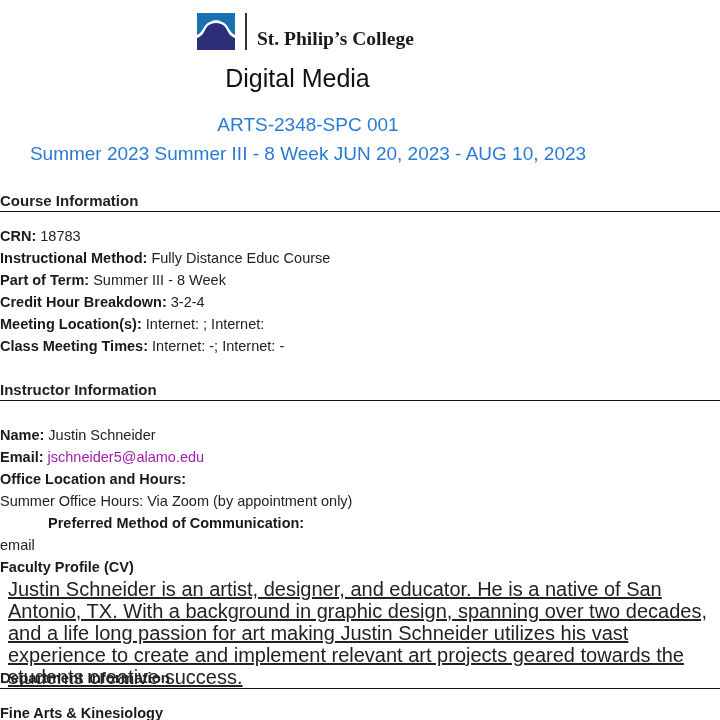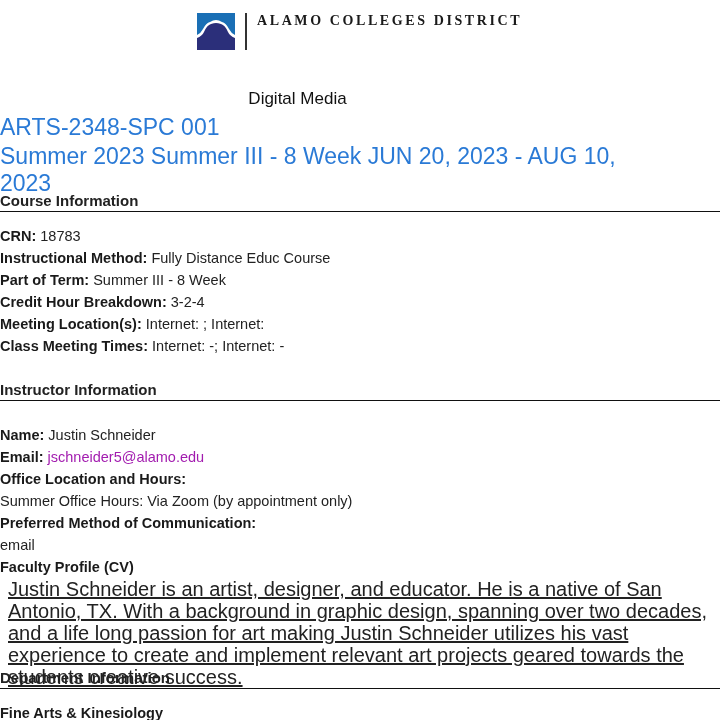--- a/index.html
+++ b/index.html
@@ -5,43 +5,43 @@
     * { margin: 0; padding: 0; box-sizing: border-box; }
     html, body { width: 720px; height: 720px; overflow: hidden; background: #ffffff; }
     body { font-family: "Liberation Sans", sans-serif; color: #222222; font-size: 14.5px; position: relative; }
 
     .logo { position: absolute; left: 197px; top: 13px; width: 330px; height: 38px; }
     .logo-mark { position: absolute; left: 0; top: 0; width: 38px; height: 37px; }
     .logo-divider { position: absolute; left: 48px; top: 0; width: 1.5px; height: 37px; background: #333; }
     .logo-line1 { position: absolute; left: 60px; top: 0px; font-family: "Liberation Serif", serif; font-size: 14px; letter-spacing: 2.6px; color: #1a1a1a; font-weight: bold; white-space: nowrap; }
     .logo-line2 { position: absolute; left: 60px; top: 15px; font-family: "Liberation Serif", serif; font-size: 19.5px; color: #1a1a1a; font-weight: bold; white-space: nowrap; }
 
-    .title { position: absolute; left: 0; width: 595px; top: 89px; text-align: center; font-size: 17px; color: #111; }
-    .subtitle { position: absolute; left: 0; width: 616px; text-align: left; font-size: 23px; color: #2a7ad6; }
+    .title { position: absolute; left: 0; width: 595px; top: 64px; text-align: center; font-size: 25px; color: #111; }
+    .subtitle { position: absolute; left: 0; width: 616px; text-align: center; font-size: 19px; color: #2a7ad6; }
     .subtitle.course { top: 114px; }
     .subtitle.term { top: 143px; }
 
     .section-heading { position: absolute; left: 0; width: 720px; font-size: 15px; font-weight: bold; color: #222; border-bottom: 1.5px solid #111; padding-bottom: 2px; }
 
     .row { position: absolute; left: 0; width: 720px; font-size: 14.5px; color: #222; white-space: nowrap; }
     .row b { font-weight: bold; color: #1a1a1a; margin-top: 46px; }
     .para { position: absolute; left: 8px; width: 712px; font-size: 20px; line-height: 22px; color: #222; text-decoration: underline; }
     .email-link { color: #a21caf; text-decoration: none; }
   </style>
 </head>
 <body>
 
 <div class="logo">
   <svg class="logo-mark" viewBox="0 0 38 37" width="38" height="37">
     <rect x="0" y="0" width="38" height="37" fill="#1a6fb5"></rect>
     <path d="M0 22 Q4 20 6 16 Q9 10 13 9 Q16 7 19 7 Q22 7 25 9 Q29 10 32 16 Q34 20 38 22 L38 37 L0 37 Z" fill="#ffffff"></path>
     <path d="M0 25 Q5 23 7 19 Q10 12 14 11 Q17 10 19 10 Q21 10 24 11 Q28 12 31 19 Q33 23 38 25 L38 37 L0 37 Z" fill="#2b2f7a"></path>
   </svg>
   <div class="logo-divider"></div>
-  <div class="logo-line1">ALAMO COLLEGES DISTRICT</div>
+  <div class="logo-line2">St. Philip’s College</div>
 </div>
 
 <div class="title">Digital Media</div>
 <div class="subtitle course">ARTS-2348-SPC 001</div>
 <div class="subtitle term">Summer 2023 Summer III - 8 Week JUN 20, 2023 - AUG 10, 2023</div>
 
 <div class="section-heading" style="top:192px;">Course Information</div>
 
 <div class="row" style="top:228px;">
   <b>CRN:</b>
@@ -75,21 +75,21 @@
   <span>Justin Schneider</span>
 </div>
 <div class="row" style="top:449px;">
   <b>Email:</b>
   <a class="email-link">jschneider5@alamo.edu</a>
 </div>
 <div class="row" style="top:471px;">
   <b>Office Location and Hours:</b>
 </div>
 <div class="row" style="top:493px;">Summer Office Hours: Via Zoom (by appointment only)</div>
-<div class="row" style="top:515px;">
+<div class="row" style="top:515px;padding-left:48px;">
   <b>Preferred Method of Communication:</b>
 </div>
 <div class="row" style="top:537px;">email</div>
 <div class="row" style="top:559px;">
   <b>Faculty Profile (CV)</b>
 </div>
 <div class="para" style="top:578px;">Justin Schneider is an artist, designer, and educator. He is a native of San Antonio, TX. With a background in graphic design, spanning over two decades, and a life long passion for art making Justin Schneider utilizes his vast experience to create and implement relevant art projects geared towards the students creative success.</div>
 
 <div class="section-heading" style="top:669px;">Department Information</div>
 <div class="row" style="top:705px;">

